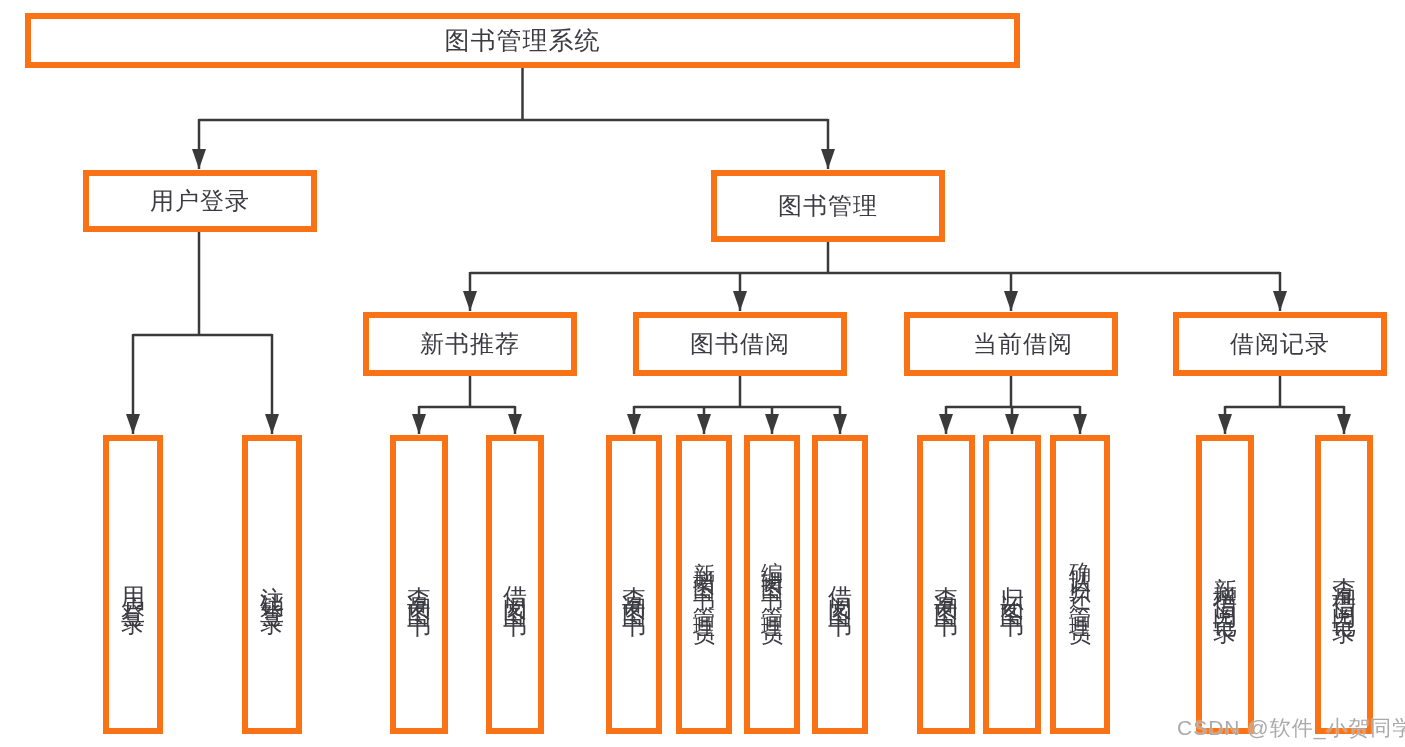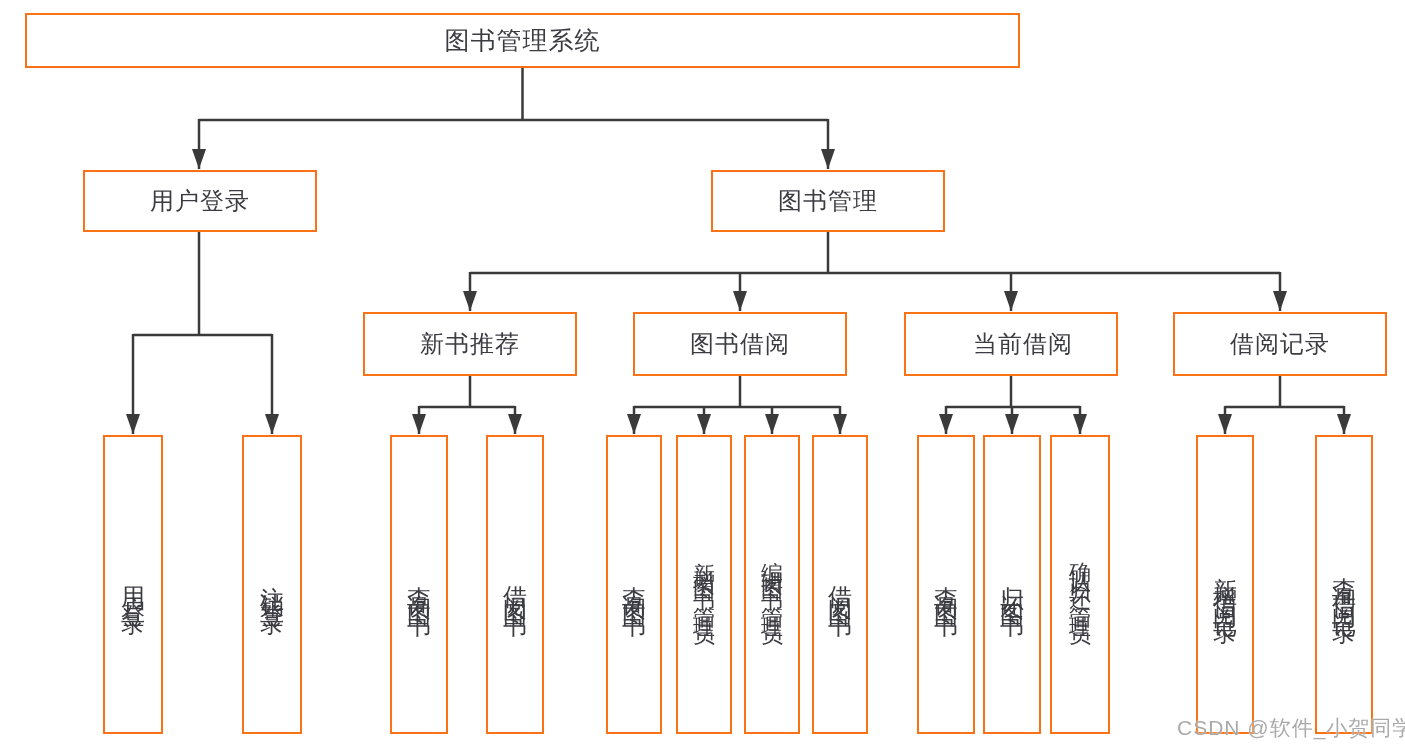--- a/index.html
+++ b/index.html
@@ -12,21 +12,21 @@
     overflow: hidden;
   }
   .conn-layer {
     position: absolute;
     left: 0; top: 0;
     width: 1405px; height: 747px;
   }
   .box {
     position: absolute;
     box-sizing: border-box;
-    border: 2px solid #f97316;
+    border: 6px solid #f97316;
     background: #ffffff;
     display: flex;
     align-items: center;
     justify-content: center;
     color: #3b3b42;
   }
   .hbox { font-size: 24px; letter-spacing: 1px; }
   .root-box { font-size: 25px; }
   .vbox span {
     writing-mode: vertical-rl;
@@ -104,21 +104,21 @@
     </g>
   </svg>
 
   <div class="box hbox root-box" style="left:25px; top:13px; width:995px; height:55px;">
     <span>图书管理系统</span>
   </div>
 
   <div class="box hbox" style="left:83px; top:170px; width:234px; height:62px;">
     <span>用户登录</span>
   </div>
-  <div class="box hbox" style="left:711px; top:170px; width:234px; height:62px;">
+  <div class="box hbox" style="left:711px; top:170px; width:234px; height:72px;">
     <span>图书管理</span>
   </div>
 
   <div class="box hbox" style="left:633px; top:312px; width:214px; height:64px;">
     <span>图书借阅</span>
   </div>
   <div class="box hbox" style="left:363px; top:312px; width:214px; height:64px;">
     <span>新书推荐</span>
   </div>
   <div class="box hbox" style="left:904px; top:312px; width:214px; height:64px;padding-left:24px;">

